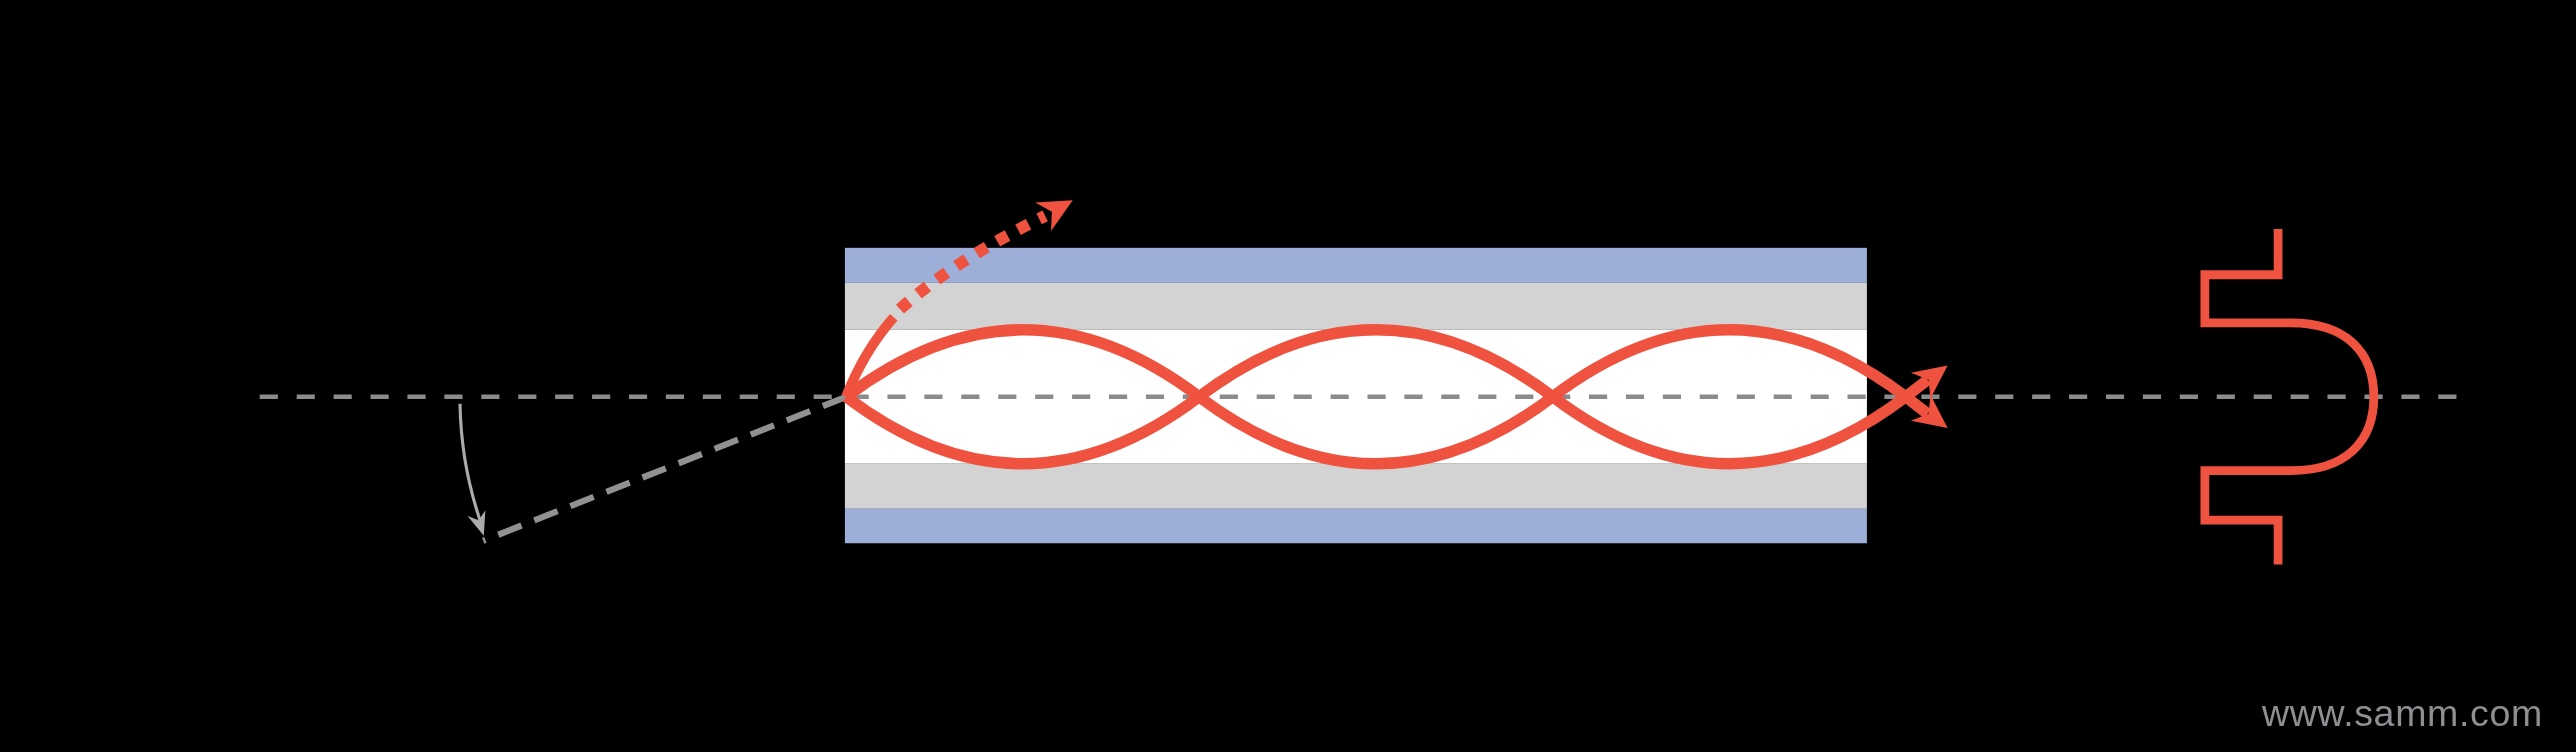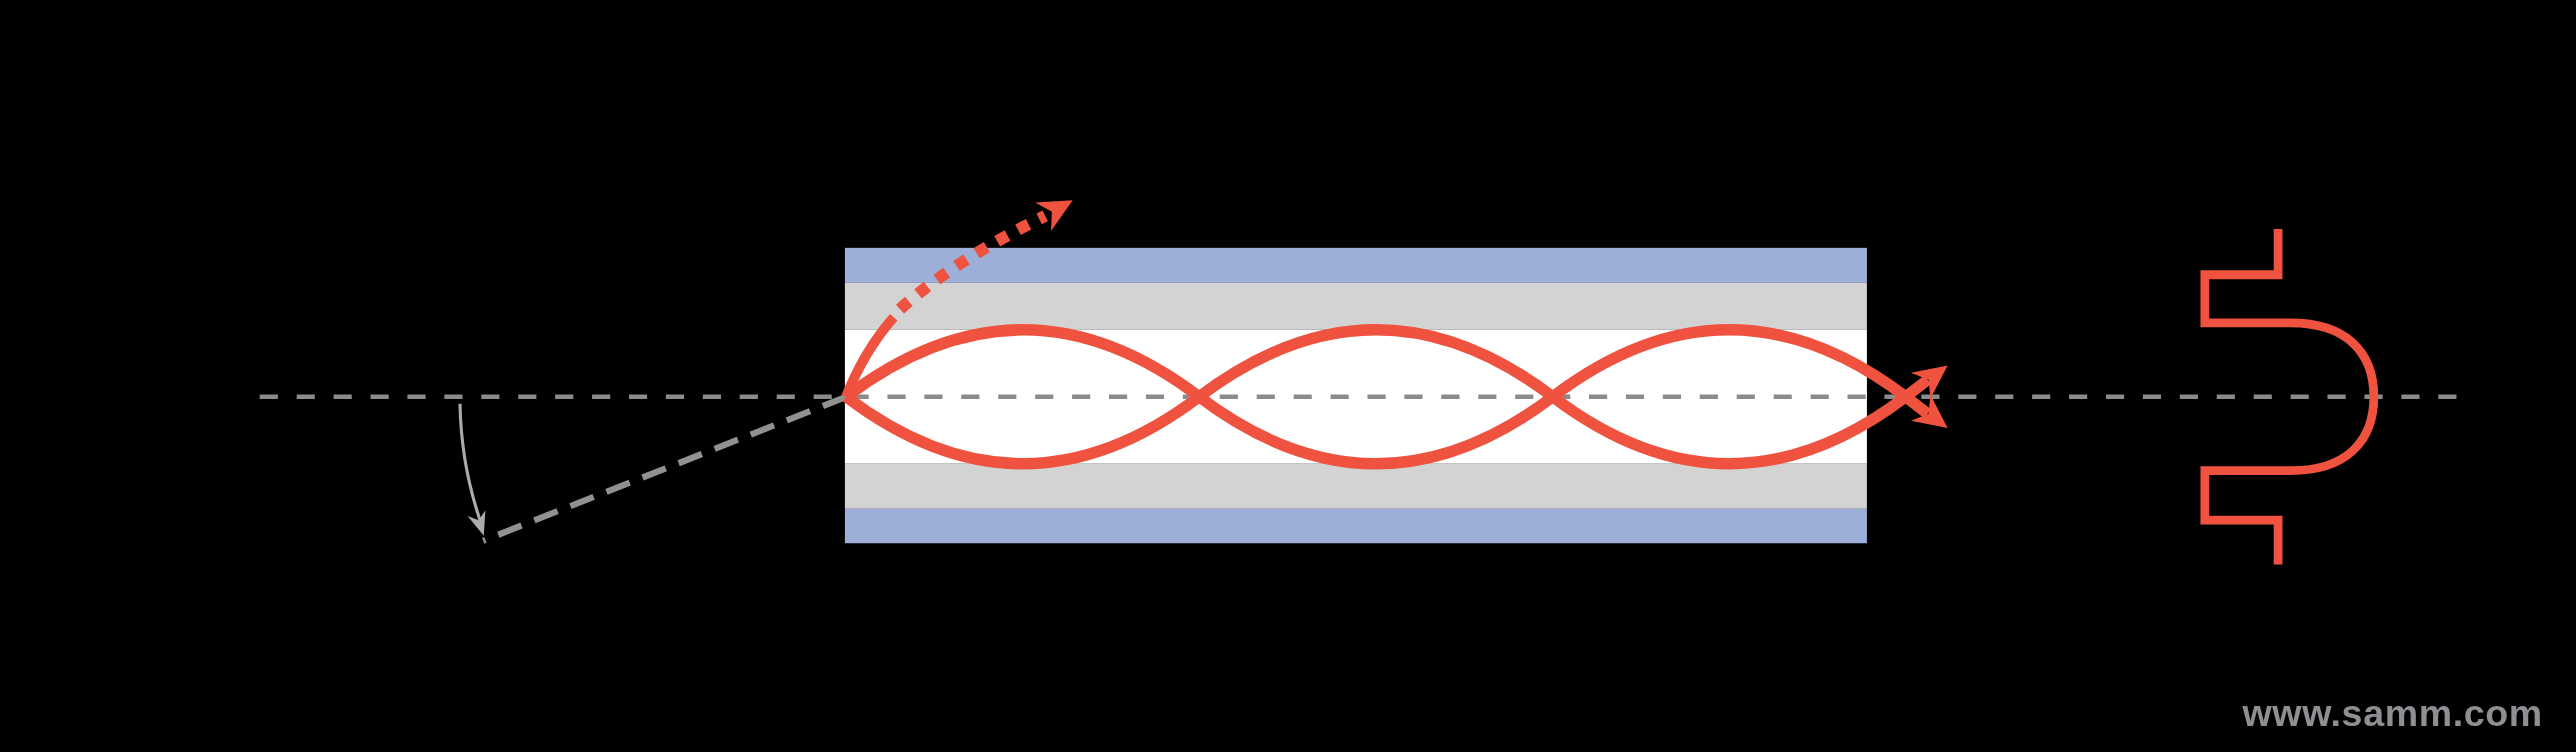--- a/index.html
+++ b/index.html
@@ -7,21 +7,20 @@
     padding: 0;
     background: #000000;
     width: 100%;
     height: 100%;
     font-family: "Liberation Sans", sans-serif;
   }
   .stage {
     width: 100%;
     max-width: 2576px;
     margin: 0 auto;
-    font-weight: bold;
   }
   .stage svg {
     display: block;
     width: 100%;
     height: auto;
   }
   text.watermark {
     font-family: "Liberation Sans", sans-serif;
     font-size: 60px;
     letter-spacing: 1px;

